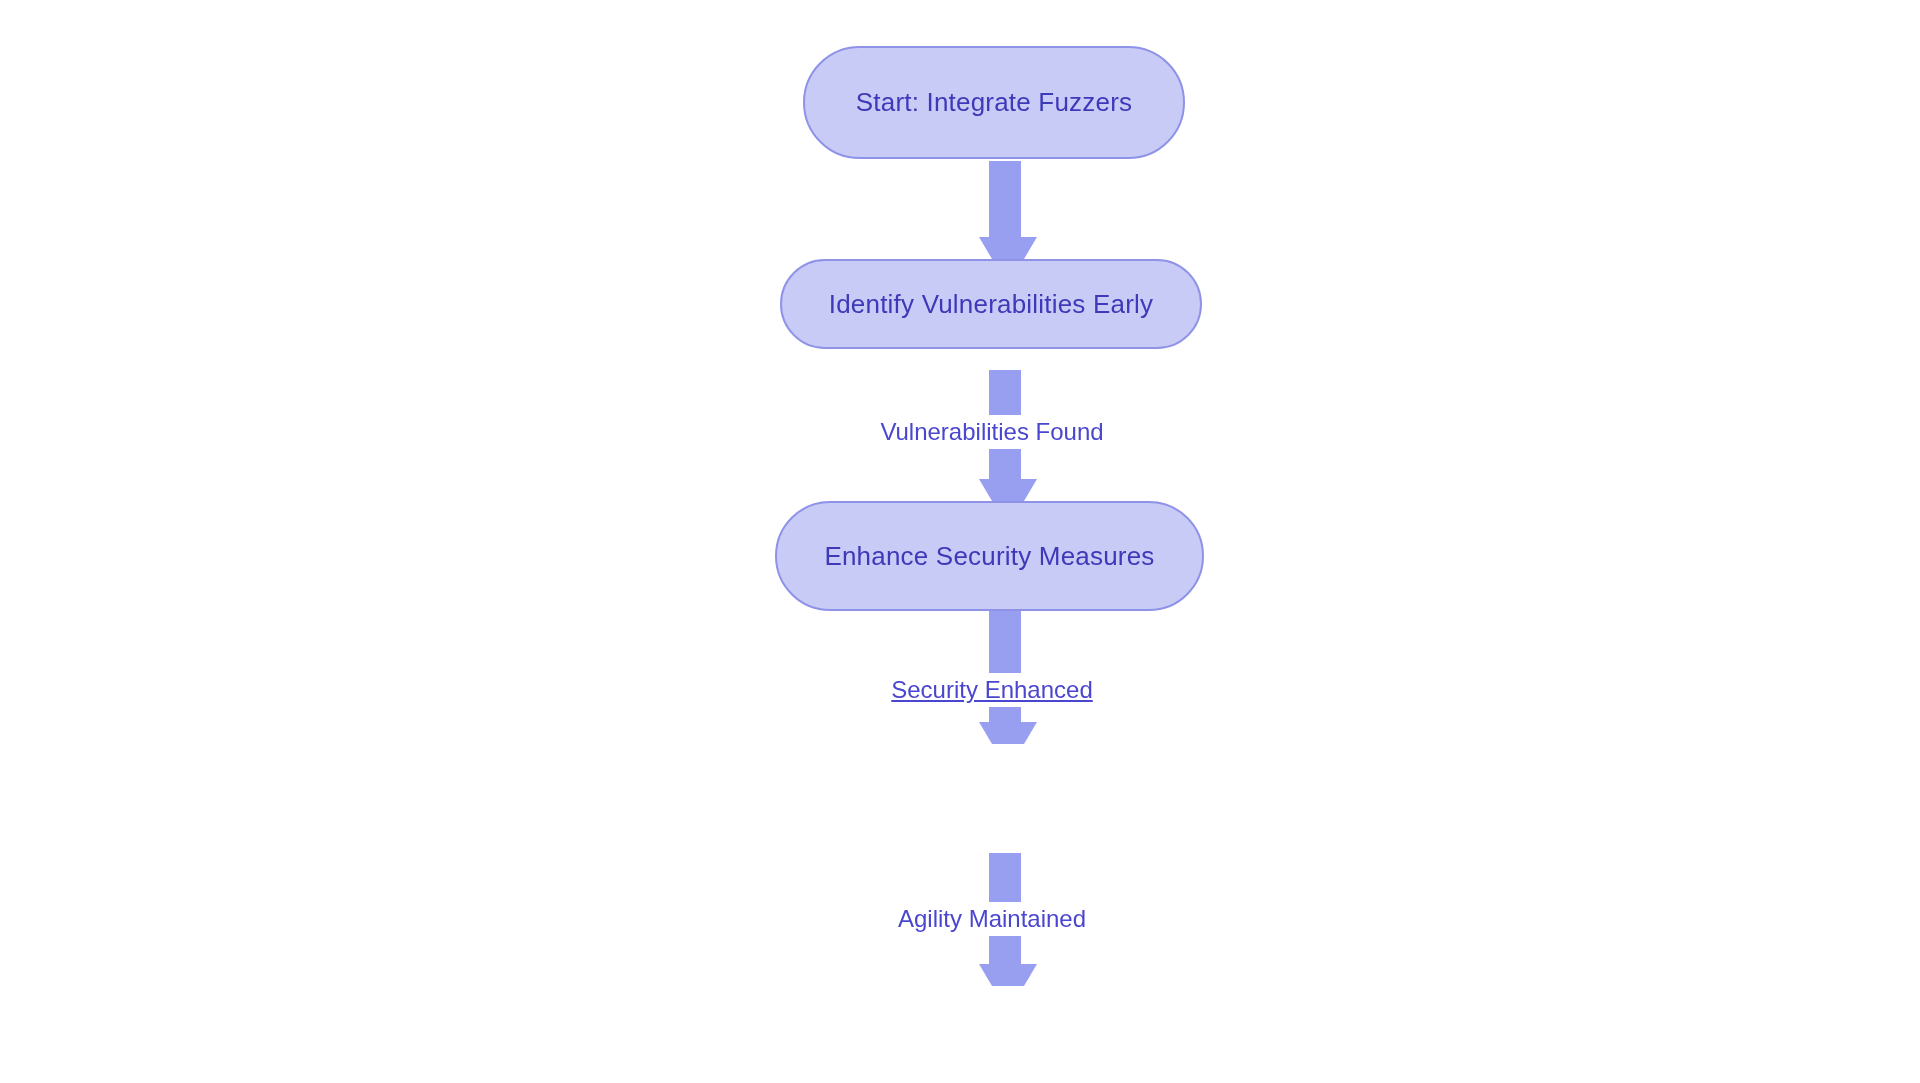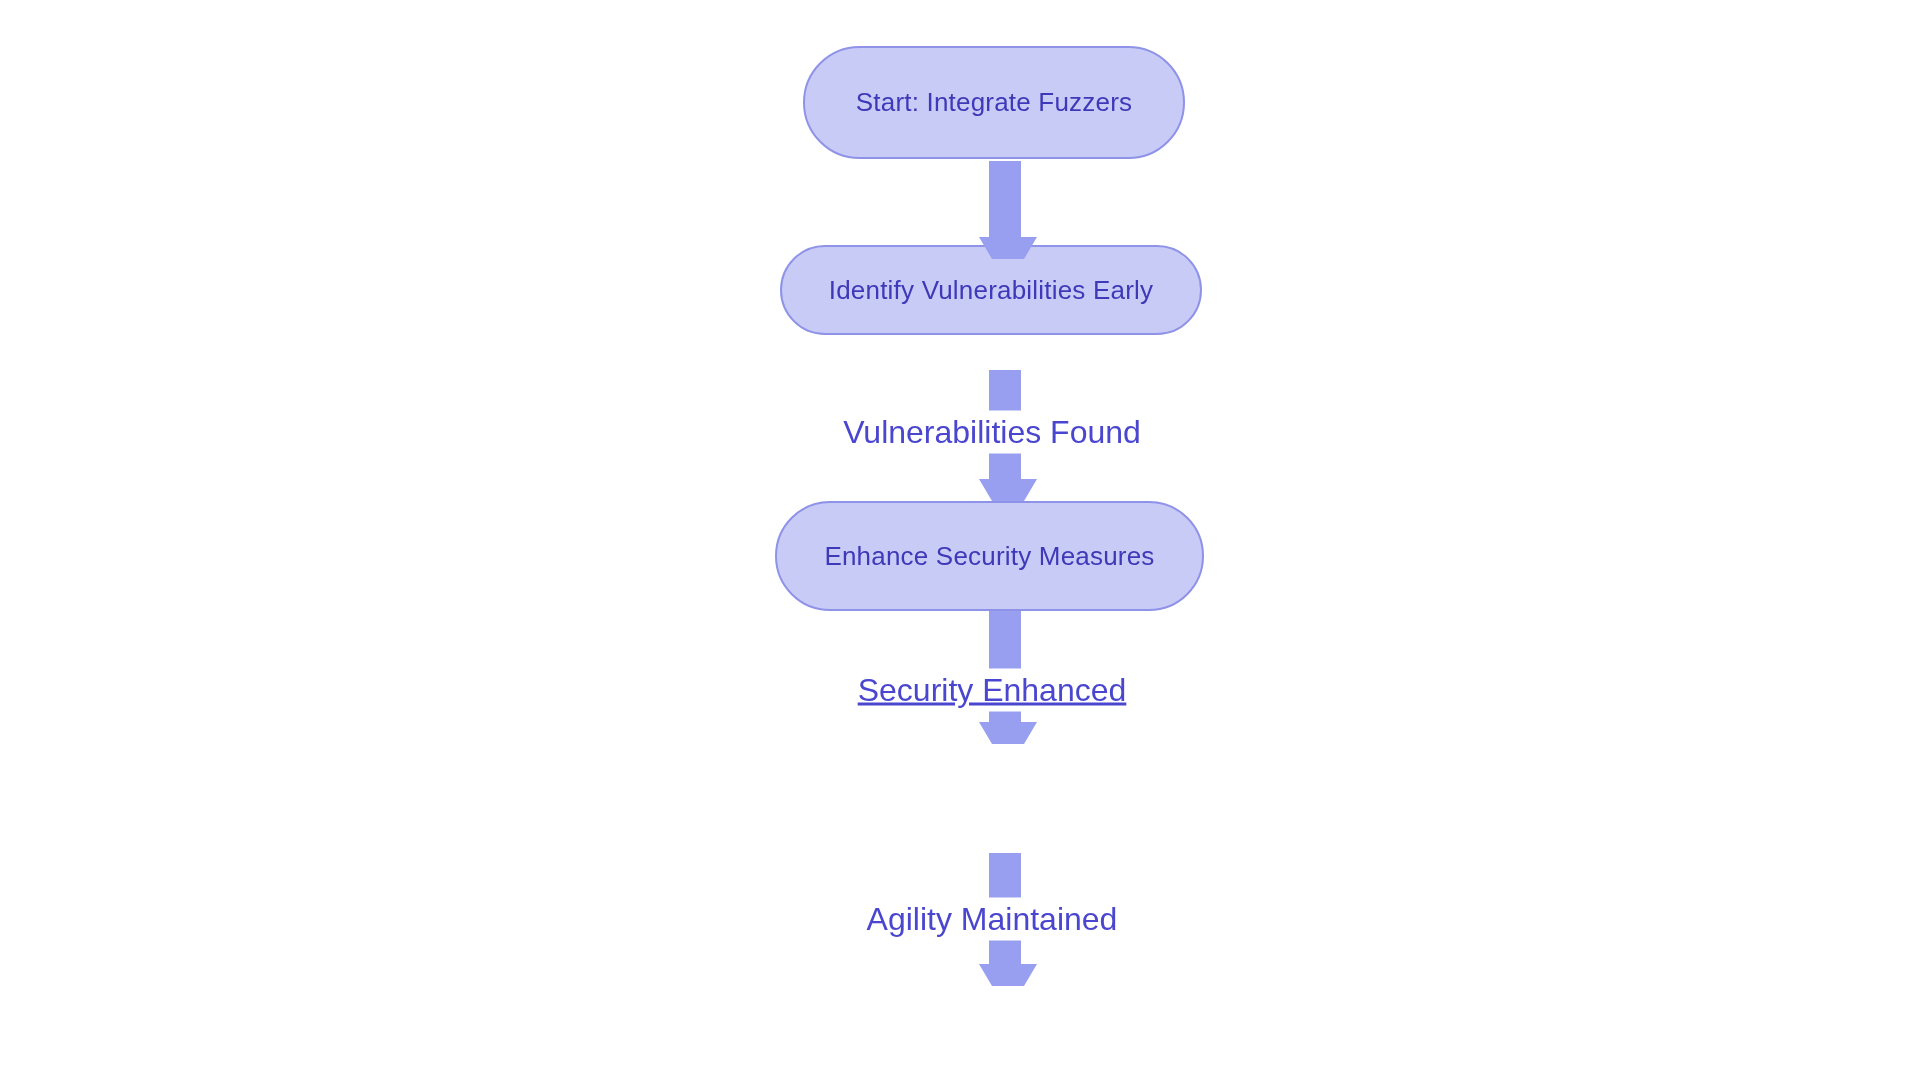--- a/index.html
+++ b/index.html
@@ -32,21 +32,21 @@
     display: flex;
     align-items: center;
     justify-content: center;
     color: var(--node-text);
     font-size: 26px;
     font-weight: 500;
     letter-spacing: 0.2px;
     white-space: nowrap;
   }
   .n0 { left: 771px; top: 14px;  width: 382px; height: 113px; }
-  .n1 { left: 748px; top: 213px; width: 422px; height: 90px; }
+  .n1 { left: 748px; top: 227px; width: 422px; height: 90px; }
   .n2 { left: 743px; top: 469px; width: 429px; height: 110px; text-align: right; }
   .n3 { left: 738px; top: 712px; width: 445px; height: 109px; }
   .n4 { left: 792px; top: 954px; width: 341px; height: 111px; }
 
   .edge-line {
     position: absolute;
     left: 957px;
     width: 6px;
     background: var(--edge-color);
   }
@@ -69,21 +69,21 @@
   .a2 { top: 690px; }
   .a3 { top: 932px; }
 
   .edge-label {
     position: absolute;
     left: 960px;
     transform: translate(-50%, -50%);
     background: var(--bg);
     padding: 3px 12px;
     color: var(--edge-label-text);
-    font-size: 32px;
+    font-size: 24px;
     font-weight: 500;
     white-space: nowrap;
   }
   .l1 { top: 400px; }
   .l2 { top: 658px; text-decoration: underline; }
   .l3 { top: 887px; }
 </style>
 </head>
 <body>
 

